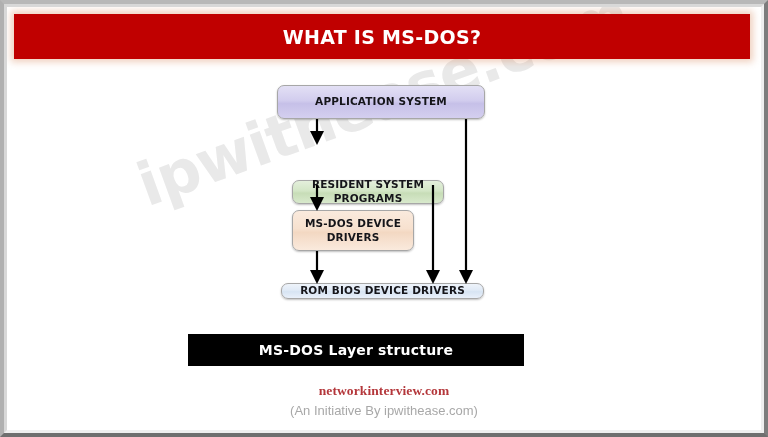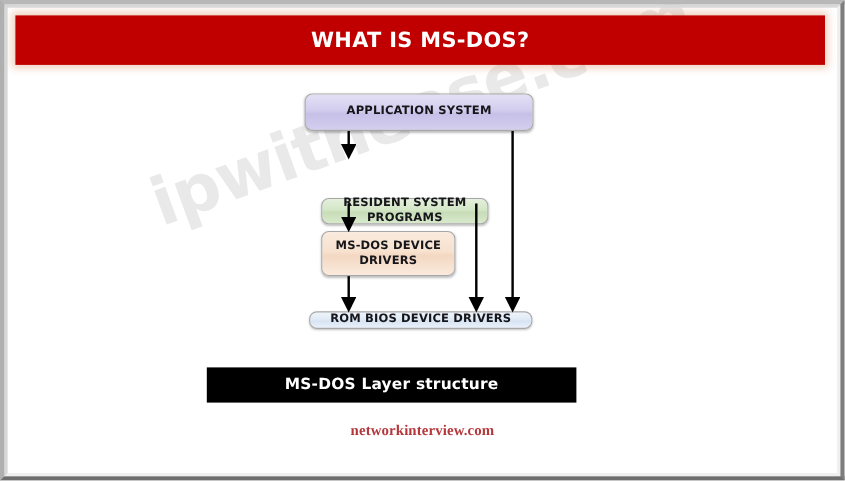--- a/index.html
+++ b/index.html
@@ -255,18 +255,19 @@
     </div>
 
   </div>
 
   <div class="caption-banner">
     <span class="caption-text">MS-DOS Layer structure</span>
   </div>
 
   <div class="footer">
     <span class="brand">networkinterview.com</span>
+    <span class="tagline">(An Initiative By ipwithease.com)</span>
   </div>
 
   <div class="frame-inner"></div>
   <div class="frame-outer"></div>
 
 </div>
 
 </body></html>

